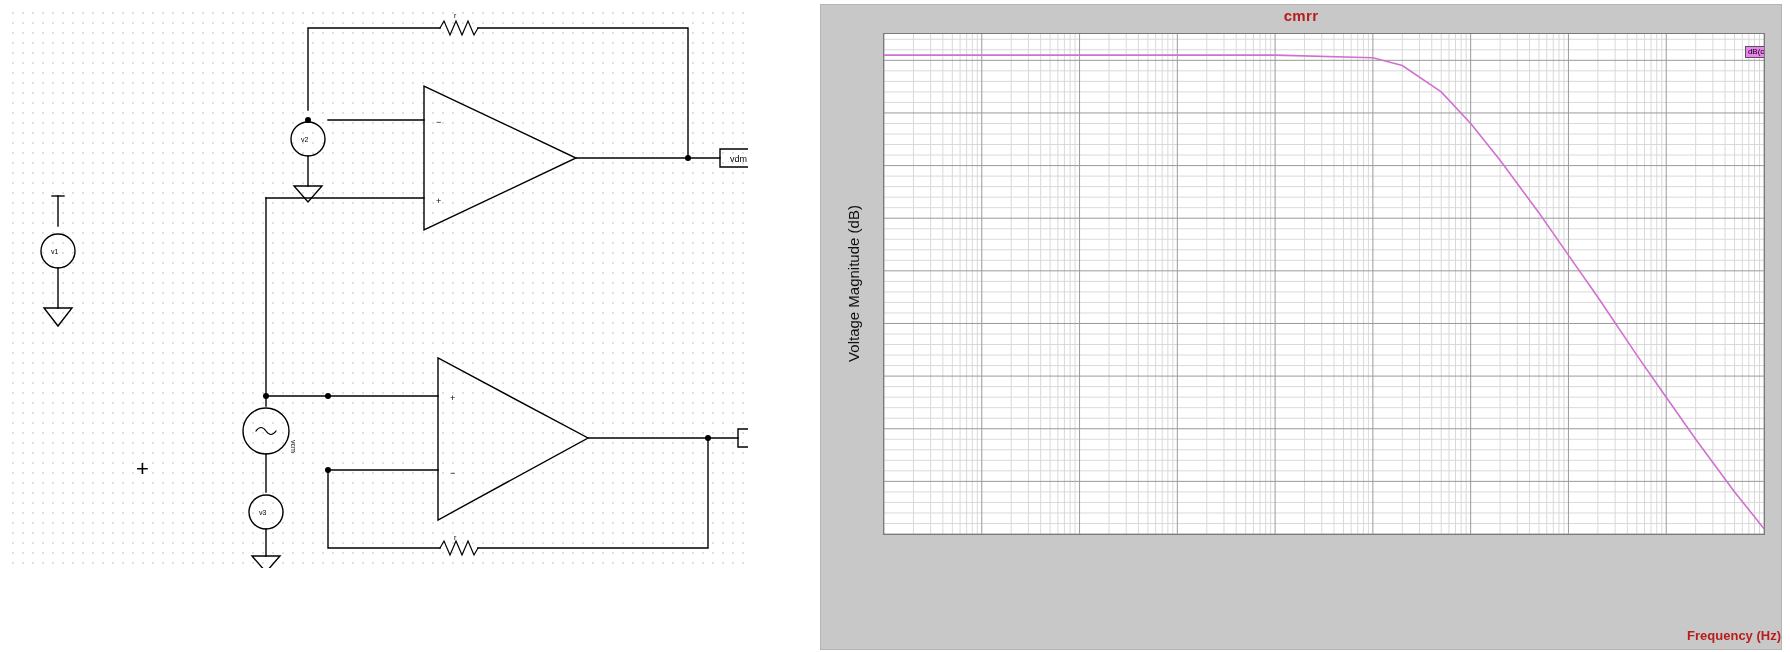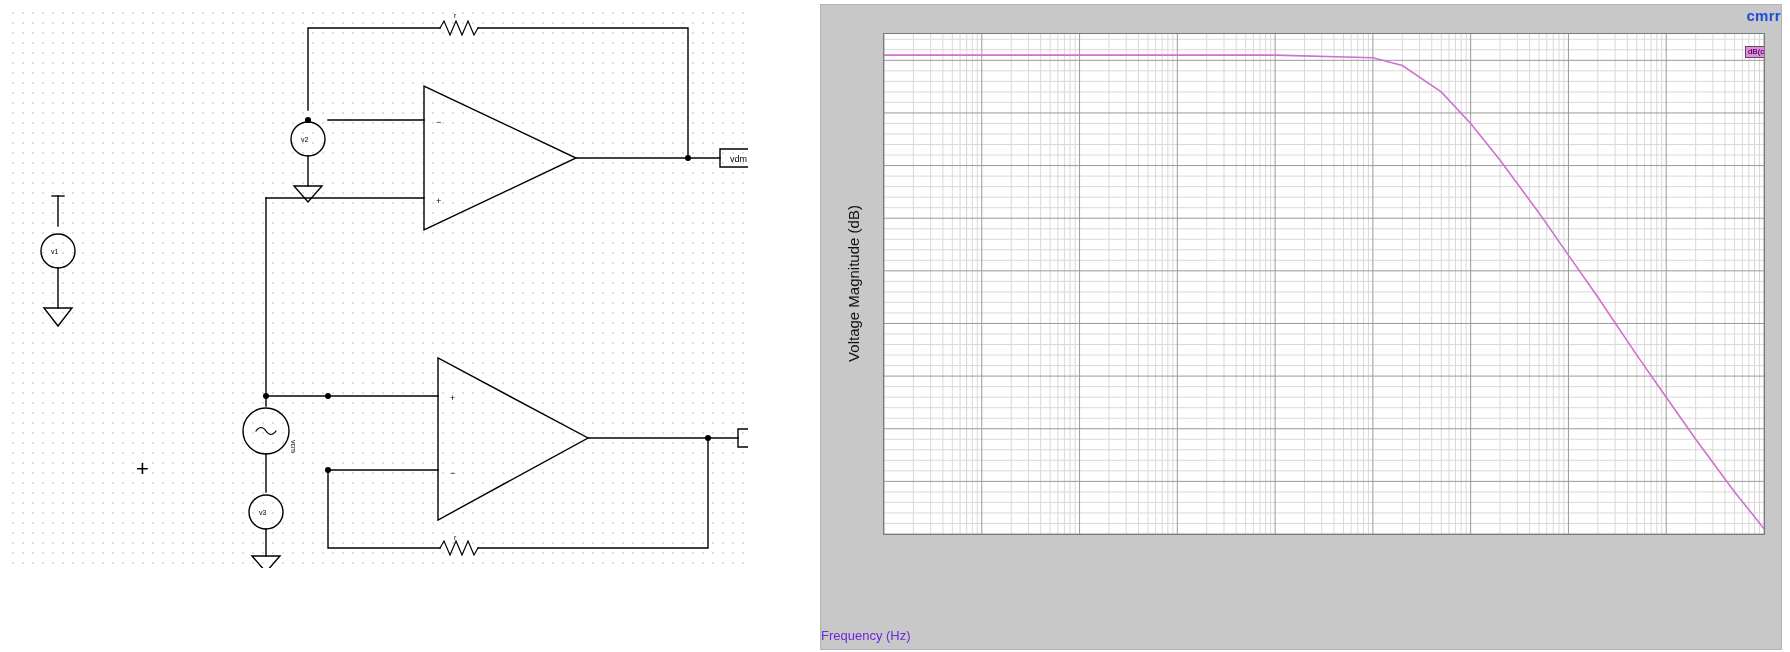--- a/index.html
+++ b/index.html
@@ -58,44 +58,45 @@
     width: 960px;
     height: 644px;
     background: #c8c8c8;
     border: 1px solid #b4b4b4;
   }
   .plot-title {
     position: absolute;
     left: 0;
     top: 2px;
     width: 100%;
-    text-align: right;
+    text-align: center;
     font-size: 15px;
     font-weight: bold;
-    color: #1d4ed8;
+    color: #b91c1c;
     letter-spacing: 0.3px;
   }
   .y-axis-label {
     position: absolute;
     left: -108px;
     top: 270px;
     width: 280px;
     text-align: center;
     transform: rotate(-90deg);
     font-size: 15px;
     color: #111111;
   }
   .x-axis-label {
     position: absolute;
     left: 0px;
     bottom: 6px;
     width: 100%;
-    text-align: left;
+    text-align: right;
     font-size: 13px;
-    color: #6d28d9;
+    color: #b91c1c;
+    font-weight: bold;
   }
   .plot-area {
     position: absolute;
     left: 62px;
     top: 28px;
     width: 880px;
     height: 500px;
     background: #ffffff;
     border: 1px solid #7a7a7a;
     overflow: hidden;

